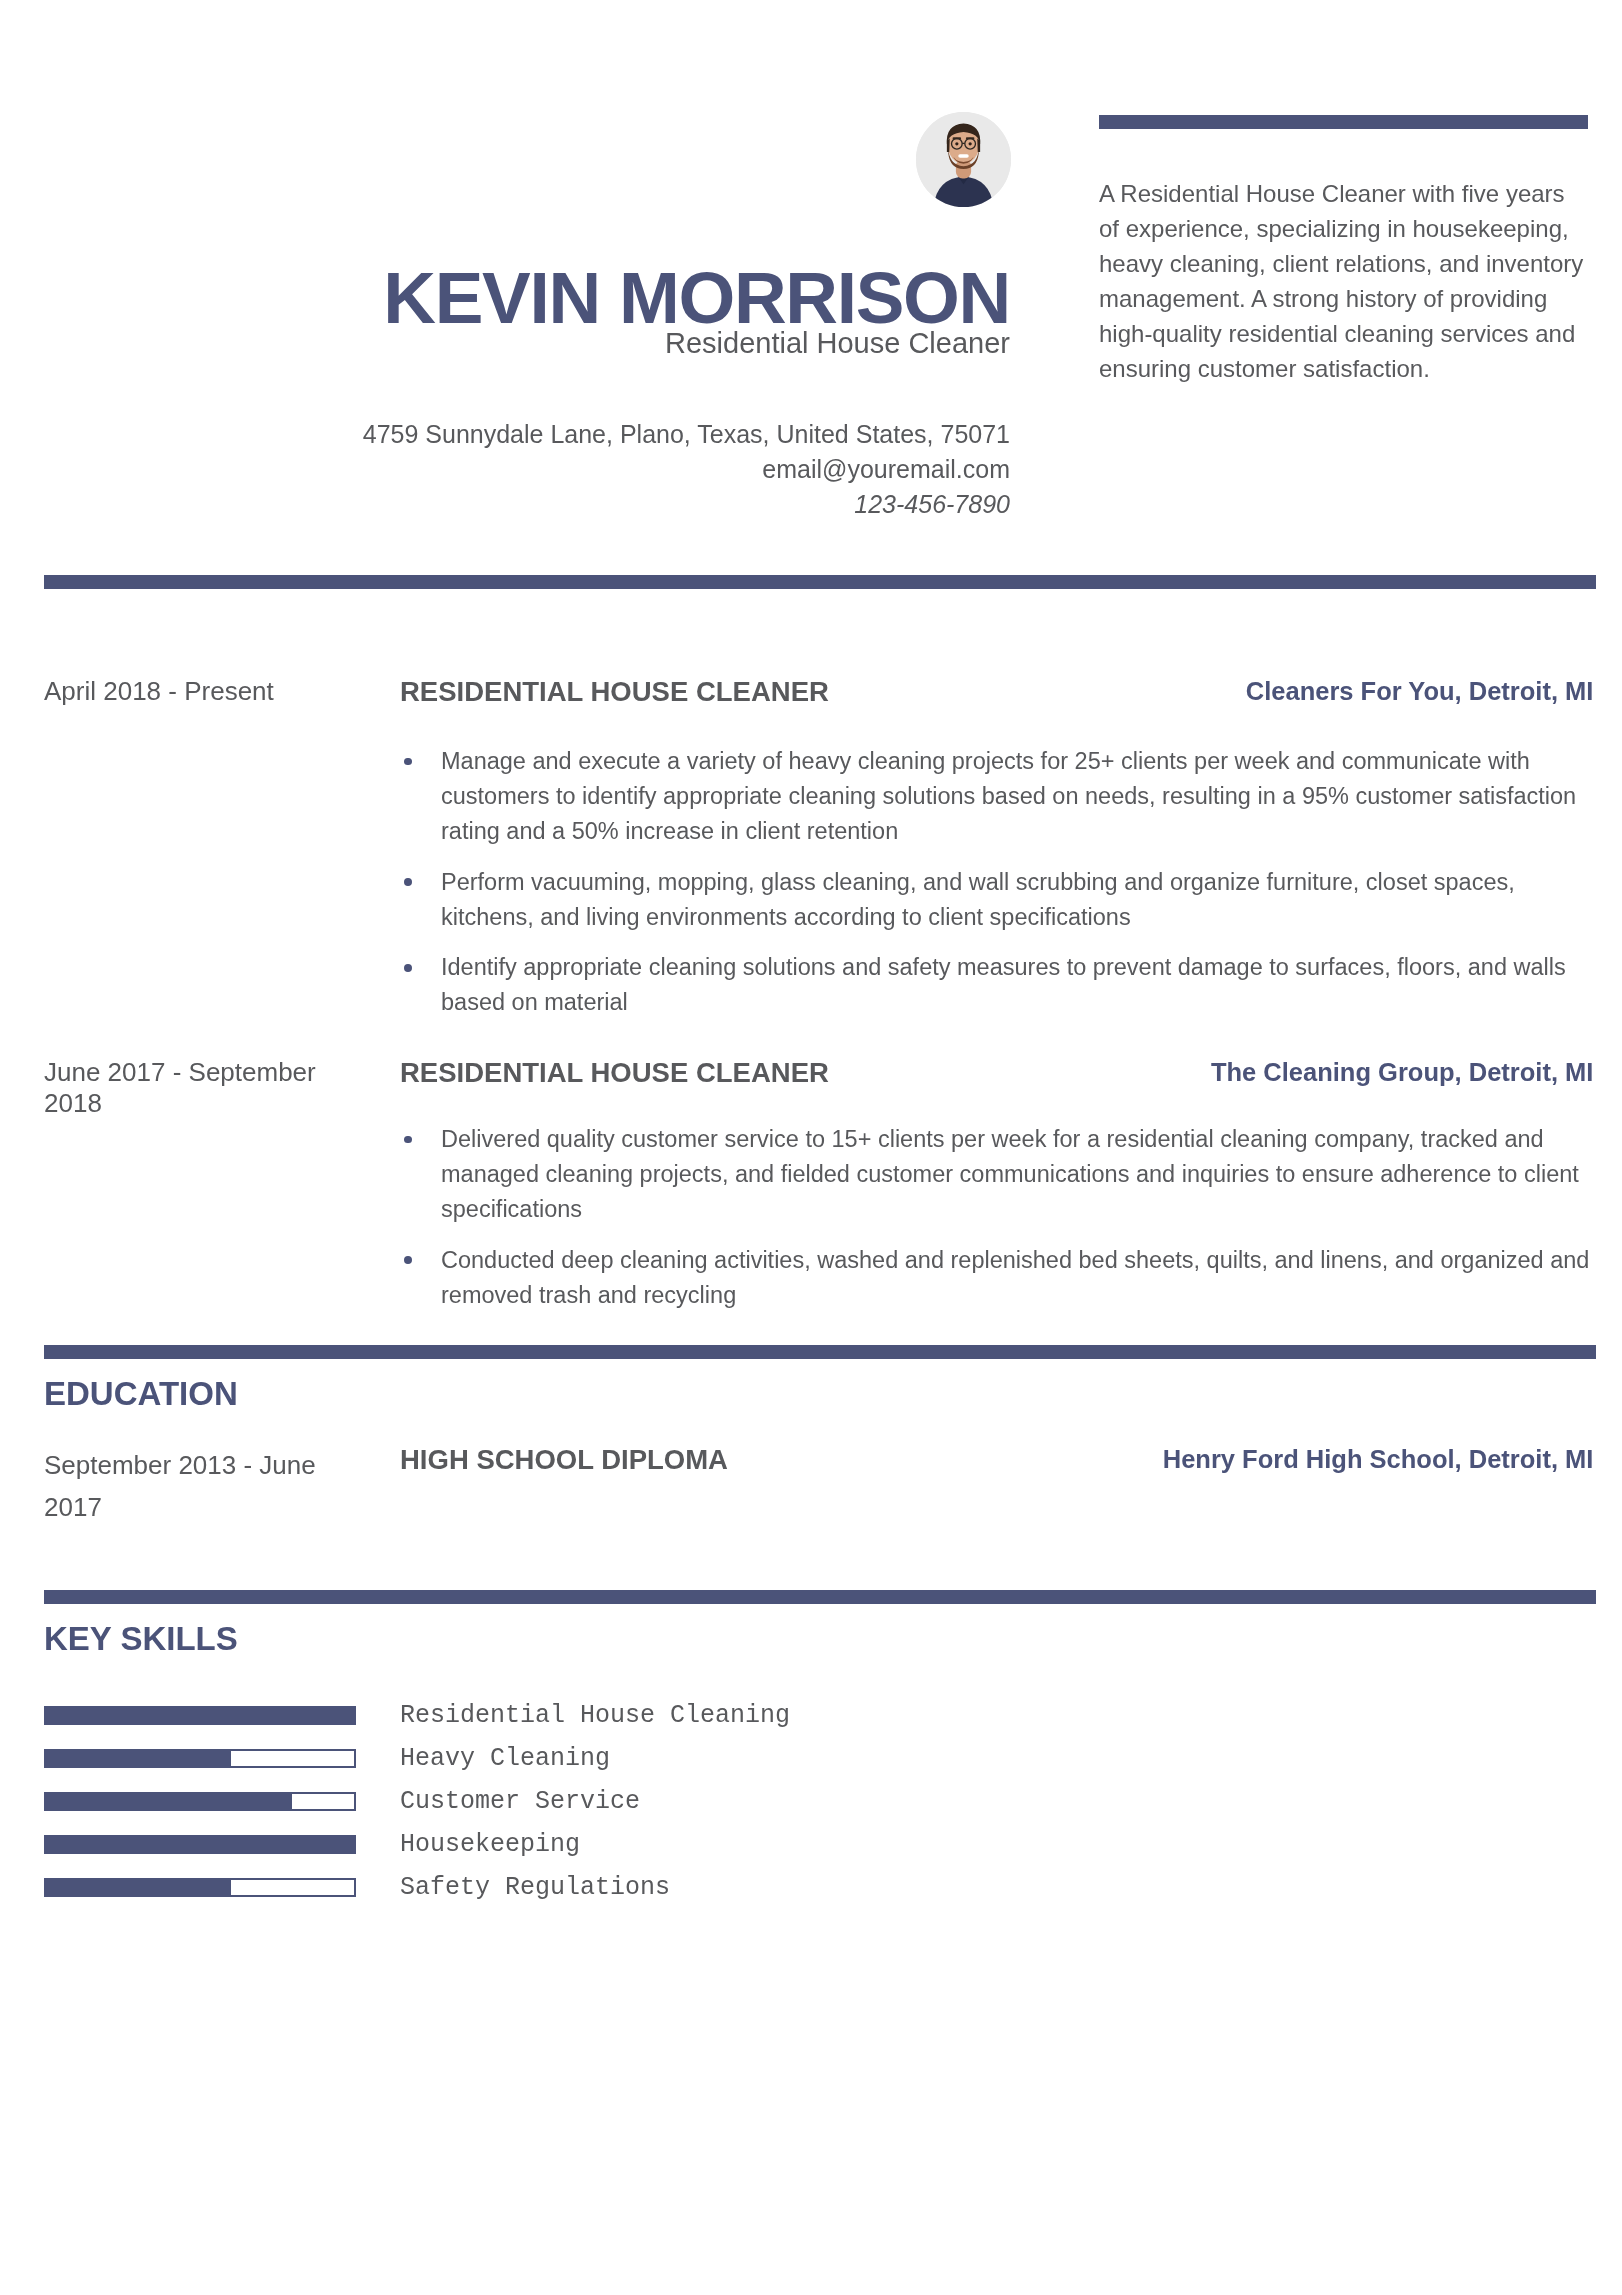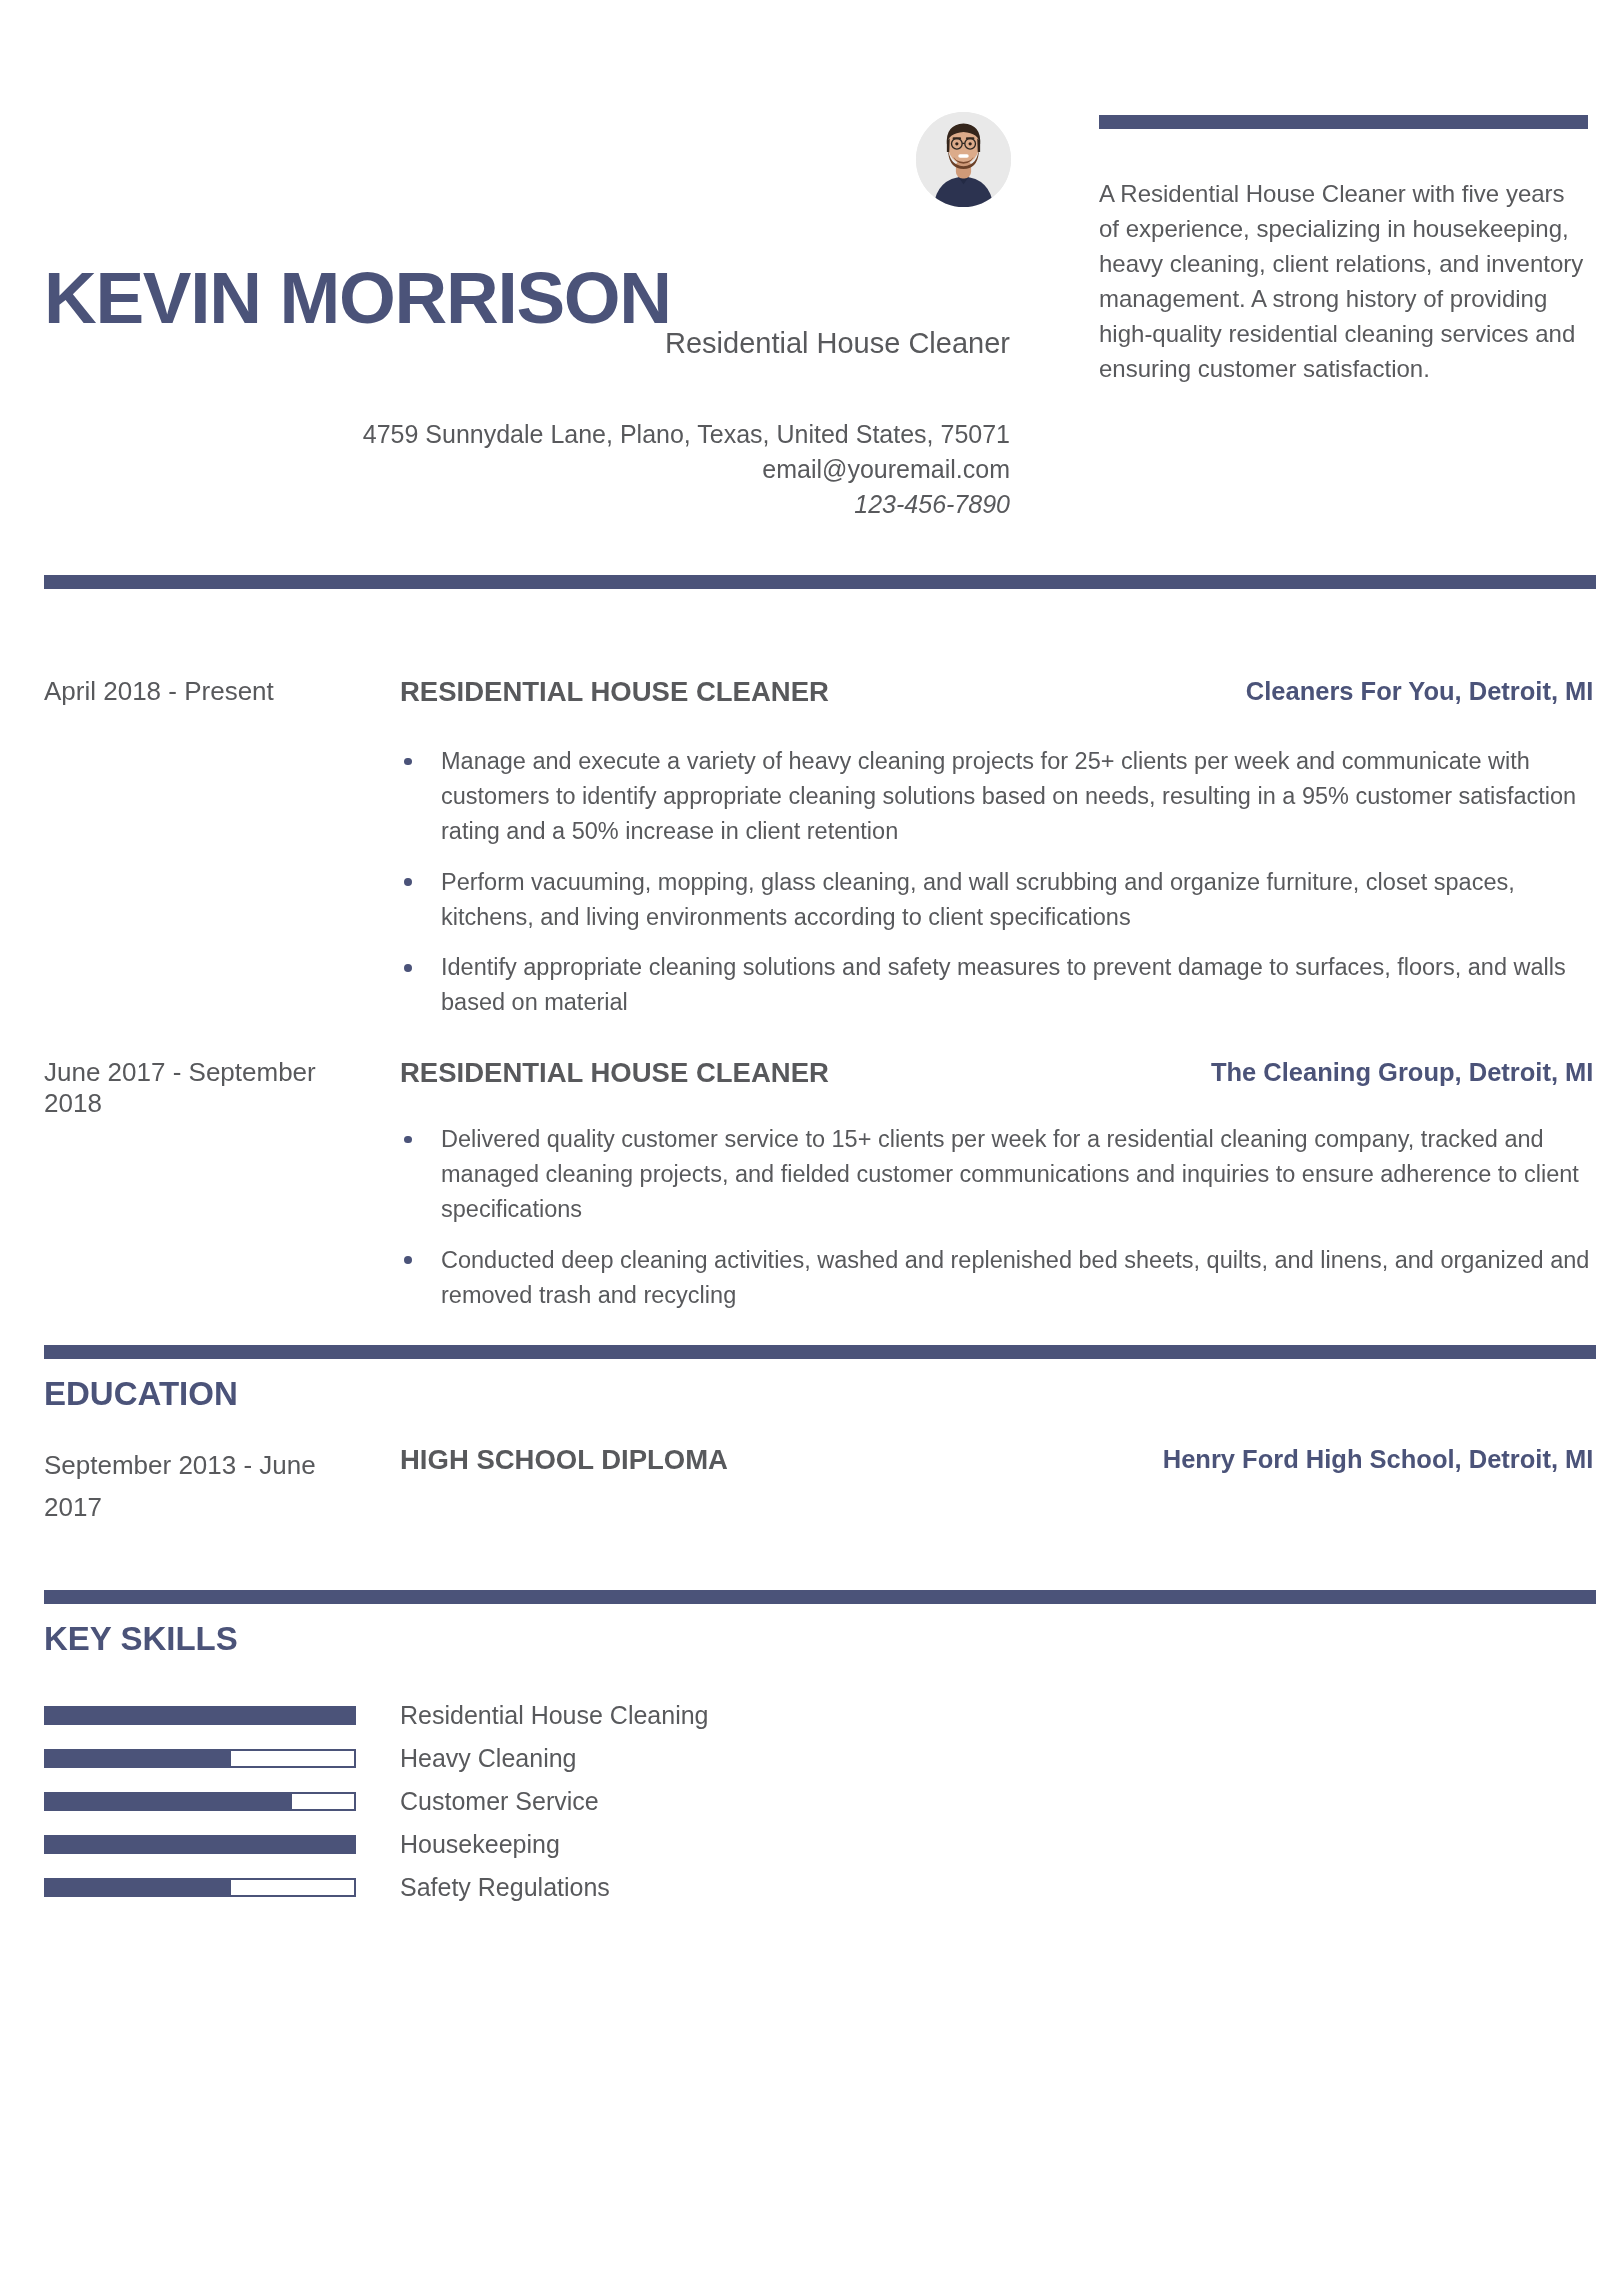--- a/index.html
+++ b/index.html
@@ -25,21 +25,21 @@
   .accent-bar{
     position:absolute;left:1099px;top:115px;width:489px;height:13.7px;
     background:var(--navy);
   }
   .summary{
     position:absolute;left:1099px;top:152px;width:492px;
     font-size:24px;line-height:35px;color:var(--gray);
   }
   .name{
     position:absolute;left:44px;top:212px;width:966px;
-    text-align:left;font-size:73px;font-weight:700;letter-spacing:-1.3px;
+    text-align:right;font-size:73px;font-weight:700;letter-spacing:-1.3px;
     color:var(--navy);line-height:1;white-space:nowrap;
   }
   .subtitle{
     position:absolute;left:44px;top:327px;width:966px;
     text-align:right;font-size:29px;color:var(--gray);
   }
   .contact{
     position:absolute;left:44px;top:417px;width:966px;
     text-align:right;font-size:25px;line-height:35px;color:var(--gray);
   }
@@ -85,21 +85,21 @@
   }
   .skill-row{
     display:flex;align-items:center;height:43px;
   }
   .skill-bar{
     box-sizing:border-box;width:312px;height:18.3px;
     border:2px solid var(--navy);background:#ffffff;flex:0 0 auto;
   }
   .skill-fill{height:100%;background:var(--navy);}
   .skill-label{
-    margin-left:44px;font-size:25px;color:var(--gray);
+    margin-left:44px;font-size:25px;color:var(--gray);font-family:Liberation Mono, monospace;
   }
 </style>
 </head>
 <body>
 
 <div class="page">
 
   <div class="photo">
     <svg viewBox="0 0 100 100">
       <rect width="100" height="100" fill="#e9e9e9"></rect>

